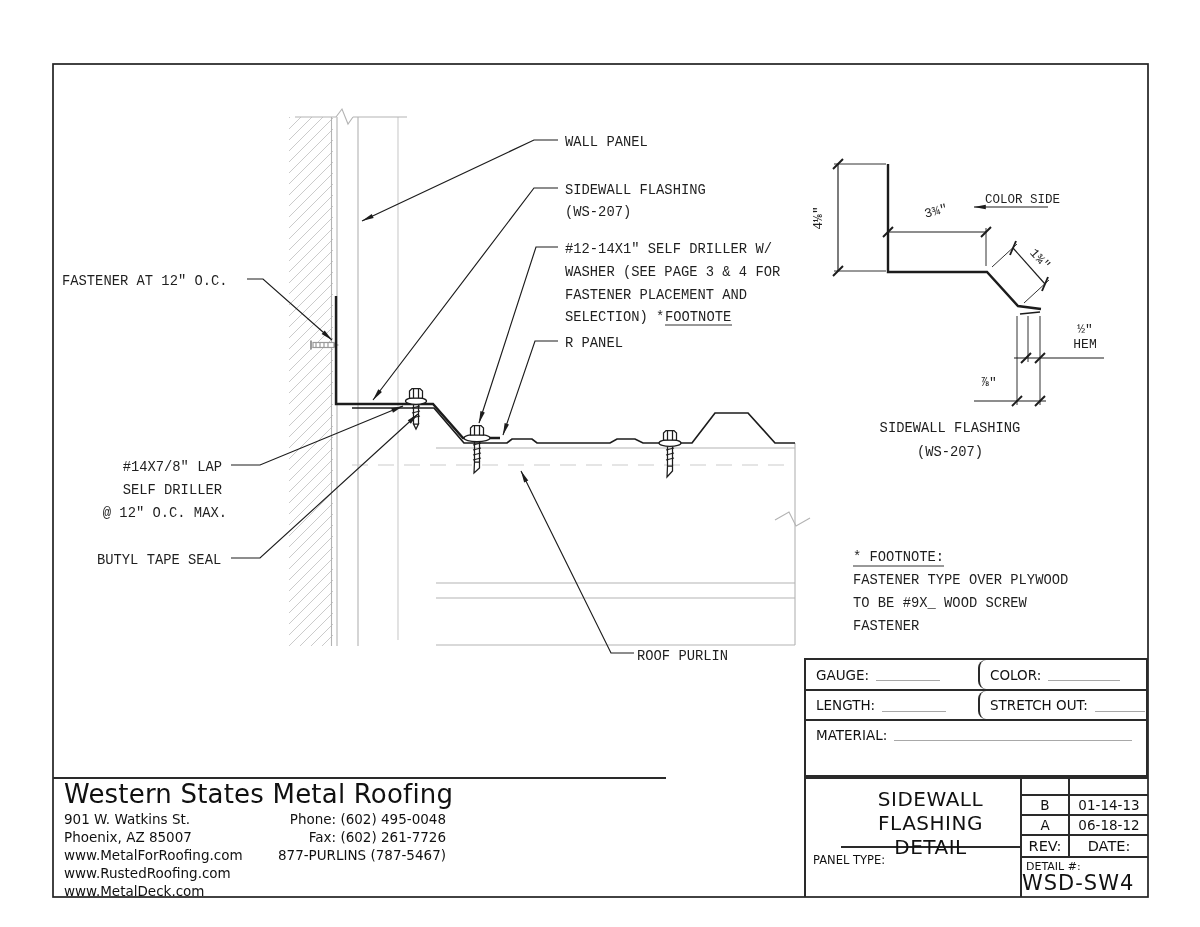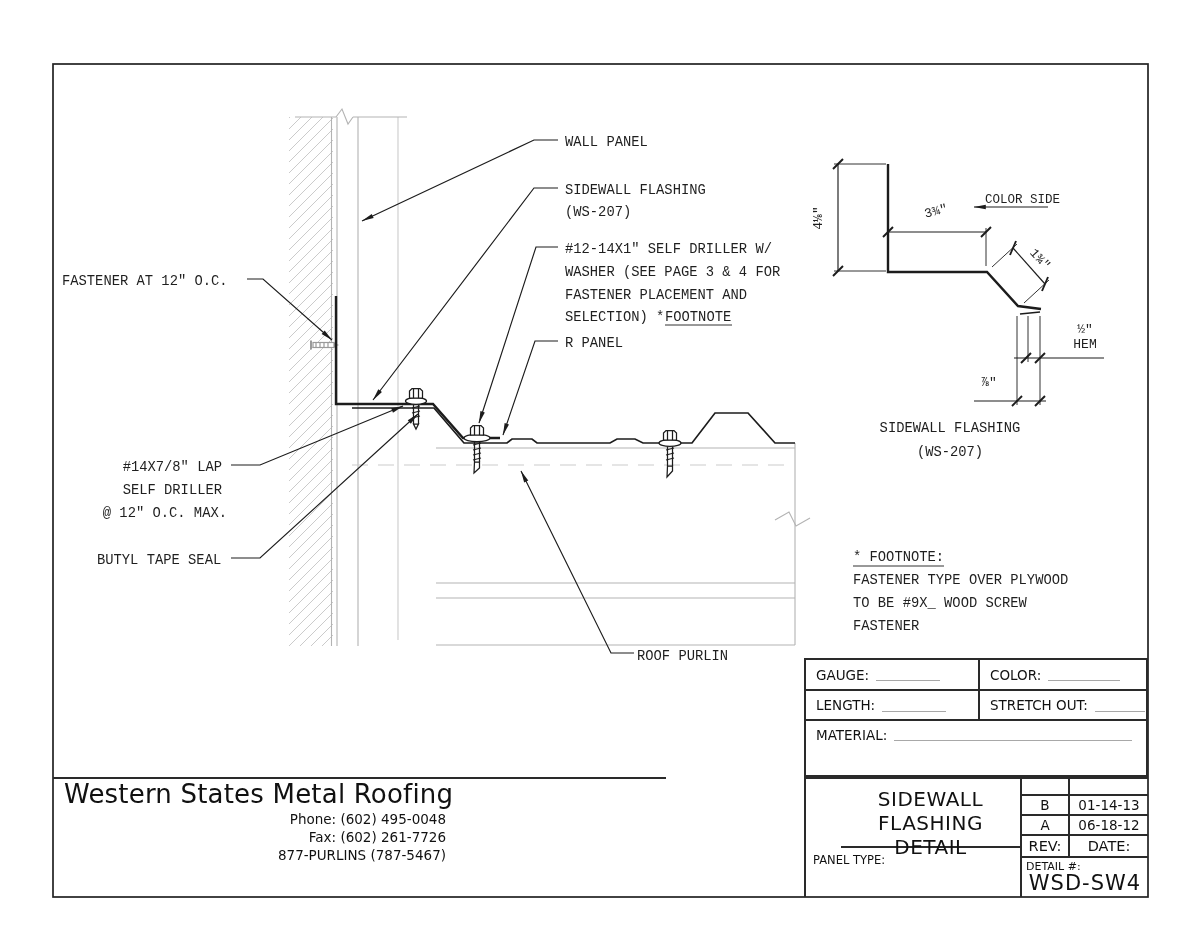--- a/index.html
+++ b/index.html
@@ -17,37 +17,37 @@
   .tick{stroke:#1c1c1c;stroke-width:1.9;}
   .thin{stroke:#1c1c1c;stroke-width:0.9;}
   .scr{stroke:#1c1c1c;stroke-width:1.25;fill:#fff;}
   
   .blk{position:absolute;box-sizing:border-box;}
   #spec-table{left:804px;top:658px;width:344px;height:119px;border:2px solid #2a2a2a;
               display:grid;grid-template-rows:29px 30px 29px 1fr;}
   .spec-row{display:grid;grid-template-columns:172px 1fr;border-top:2px solid #2a2a2a;box-sizing:border-box;}
   .spec-row.first{border-top:none;text-align:center;}
   .spec-cell{display:flex;align-items:center;padding-left:10px;font-size:13.5px;box-sizing:border-box;}
-  .spec-cell.rt{border-left:2px solid #2a2a2a;}
+  .spec-cell.rt{border-left:2px solid #2a2a2a;border-radius:8px;}
   .blank{display:inline-block;border-bottom:1px solid #a8a8a8;height:12px;margin-left:7px;}
   #title-left{left:804px;top:777px;width:216px;height:120px;border-left:2px solid #2a2a2a;border-top:2px solid #2a2a2a;}
   .tt{height:69px;border-bottom:2px solid #2a2a2a;box-sizing:border-box;text-align:center;
       font-size:20px;line-height:24px;padding-top:8px;letter-spacing:0.5px;margin-left:35px;}
   .pt-label{position:absolute;left:7px;top:74px;font-size:11.5px;}
   .pt-value{position:absolute;left:0;top:86px;width:100%;text-align:center;font-size:21px;}
   #rev-table{left:1020px;top:777px;width:128px;height:120px;border-left:2px solid #2a2a2a;border-top:2px solid #2a2a2a;
              display:grid;grid-template-rows:17px 20px 20px 22px 1fr;}
   .rev-row{display:grid;grid-template-columns:46px 1fr;border-bottom:2px solid #2a2a2a;box-sizing:border-box;}
   .rev-row:last-child{border-bottom:none;padding-left:15px;}
   .rev-cell{display:flex;align-items:center;justify-content:center;font-size:13.5px;box-sizing:border-box;}
   .rev-cell.rt{border-left:2px solid #2a2a2a;}
   .rev-cell.hdr{font-size:14.5px;}
   .detail-row{position:relative;display:block;}
   .detail-label{position:absolute;left:4px;top:2px;font-size:11px;}
-  .detail-value{position:absolute;left:0;top:13px;width:100%;text-align:center;font-size:21px;letter-spacing:1px;}
+  .detail-value{position:absolute;left:0;top:13px;width:100%;font-size:21px;letter-spacing:1px;}
   #company{left:53px;top:777px;width:613px;height:120px;border-top:2px solid #2a2a2a;}
   .co-name{position:absolute;left:11px;top:0px;font-size:26px;letter-spacing:0.2px;}
   .co-left{position:absolute;left:11px;top:31px;font-size:13.5px;line-height:18px;}
   .co-right{position:absolute;left:180px;top:31px;width:213px;text-align:right;font-size:13.5px;line-height:18px;}
 </style>
 </head>
 <body>
 
 <div class="sheet">
 
@@ -271,20 +271,27 @@
     <div class="rev-cell rt hdr">DATE:</div>
   </div>
   <div class="rev-row detail-row" style="grid-template-columns:1fr;">
     <div class="detail-label">DETAIL #:</div>
     <div class="detail-value">WSD-SW4</div>
   </div>
 </div>
 
 <div class="blk" id="company">
   <div class="co-name">Western States Metal Roofing</div>
+  <div class="co-left">
+    <div>901 W. Watkins St.</div>
+    <div>Phoenix, AZ 85007</div>
+    <div>www.MetalForRoofing.com</div>
+    <div>www.RustedRoofing.com</div>
+    <div>www.MetalDeck.com</div>
+  </div>
   <div class="co-right">
     <div>Phone: (602) 495-0048</div>
     <div>Fax: (602) 261-7726</div>
     <div>877-PURLINS (787-5467)</div>
   </div>
 </div>
 
 </div>
 
 </body></html>

